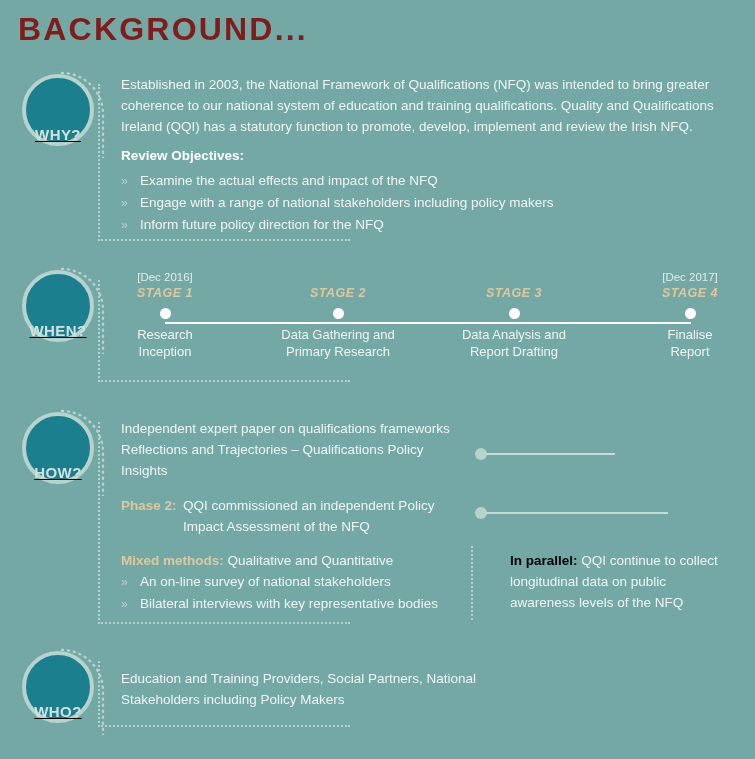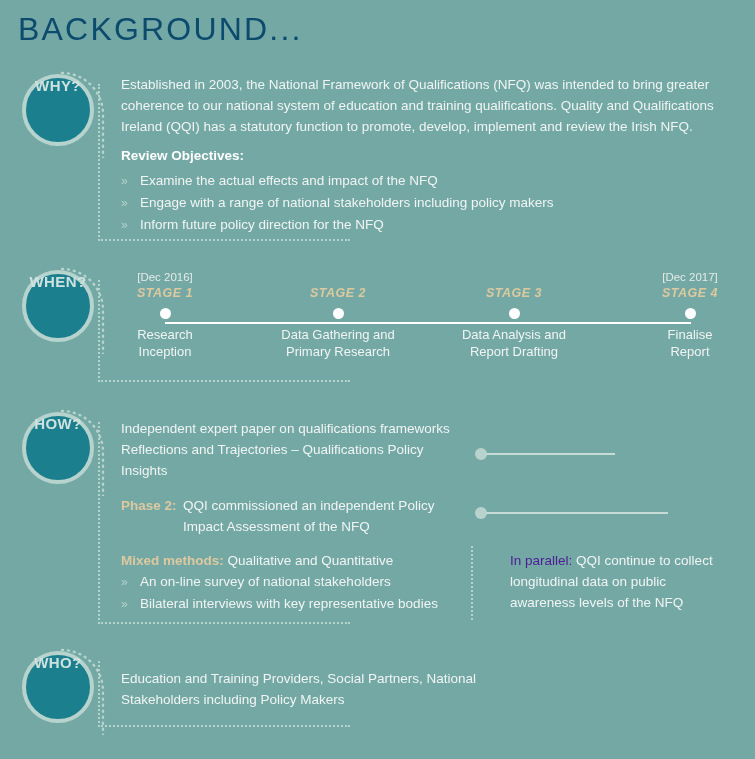--- a/index.html
+++ b/index.html
@@ -14,23 +14,23 @@
     overflow: hidden;
     position: relative;
   }
 
   
   .page-title {
     position: absolute;
     left: 18px;
     top: 11px;
     font-size: 32px;
-    font-weight: 400;
+    font-weight: 700;
     letter-spacing: 2.2px;
-    color: #0c4a6e;
+    color: #7f1d1d;
     white-space: nowrap;
   }
 
   
   .section {
     position: absolute;
     left: 0;
     width: 755px;
   }
   .badge-wrap {
@@ -44,22 +44,23 @@
     position: absolute;
     left: 0;
     top: 0;
     width: 72px;
     height: 72px;
     border-radius: 50%;
     background: #1b7f8e;
     border: 4px solid #b6d3cd;
     box-sizing: border-box;
     display: flex;
-    align-items: flex-start;
+    align-items: flex-end;
     justify-content: center;
+    text-decoration: underline;
   }
   .badge-label {
     color: #cfe2df;
     font-size: 15px;
     font-weight: 700;
     letter-spacing: 0.4px;
     line-height: 1;
   }
   .badge-arc {
     position: absolute;
@@ -199,22 +200,22 @@
   }
 
   
   .parallel {
     position: absolute;
     color: #f0f5f4;
     font-size: 13.5px;
     line-height: 21px;
   }
   .parallel .hl {
-    color: #4c1d95;
-    font-weight: 400;
+    color: #000000;
+    font-weight: 700;
   }
   .v-divider {
     position: absolute;
     border-left: 2px dotted #b6d3cd;
   }
   .mixed-head {
     color: #dcc9a0;
     font-weight: 700;
   }
 </style>

